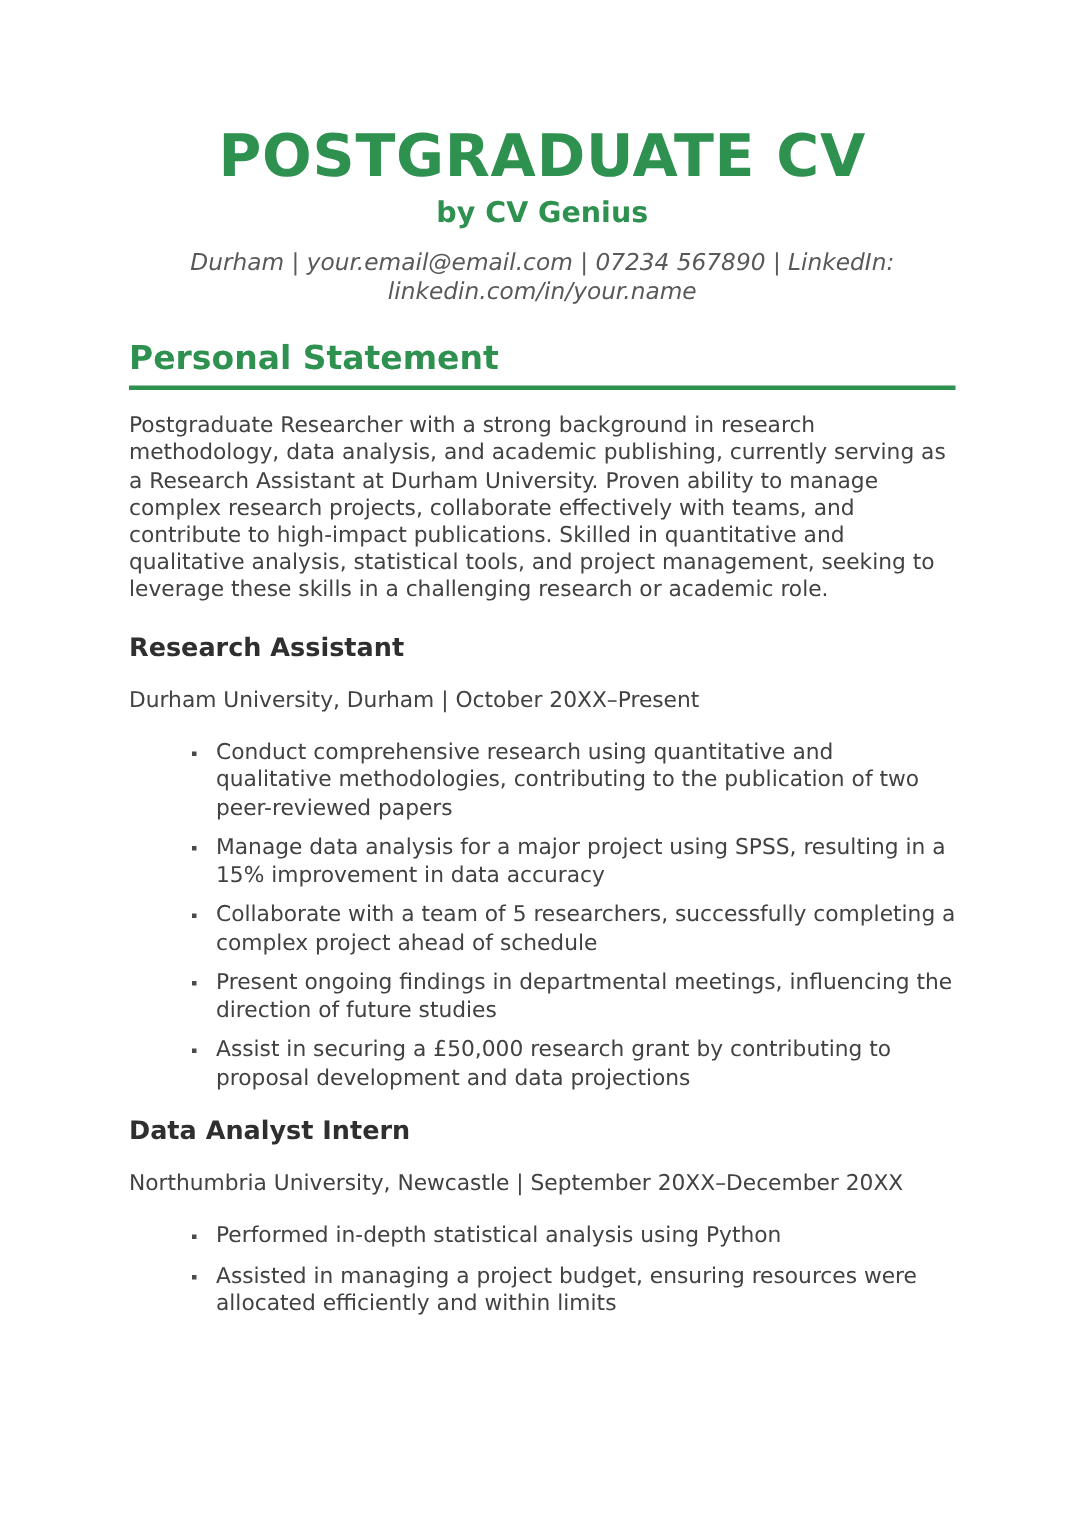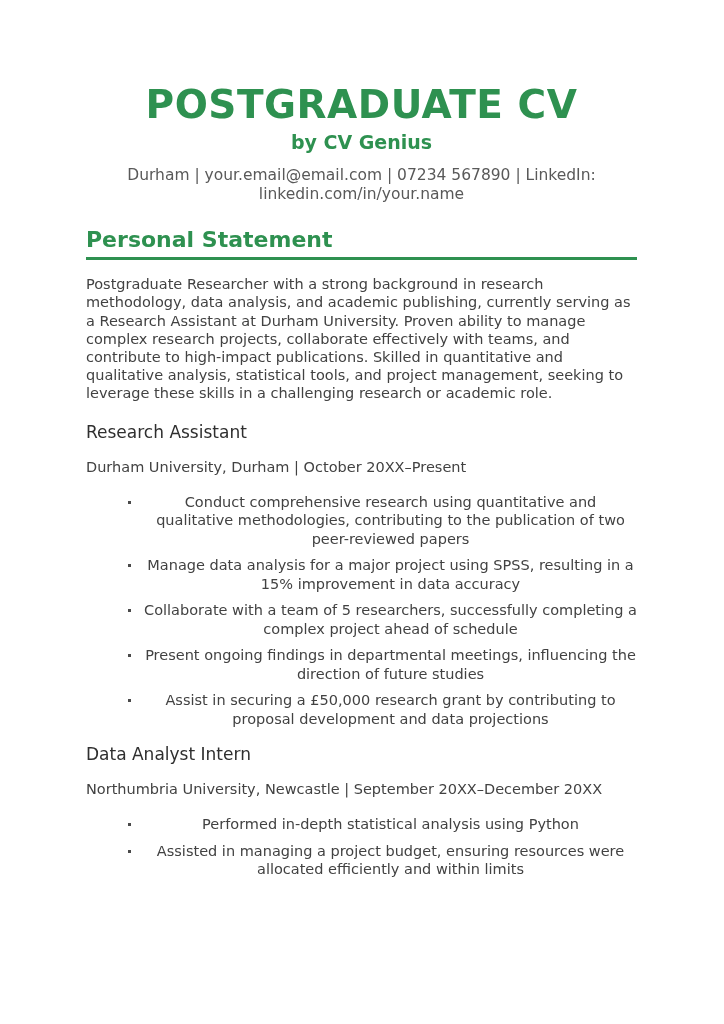--- a/index.html
+++ b/index.html
@@ -33,21 +33,21 @@
     font-weight: 700;
     color: var(--green, #2e9150);
   }
 
   .contact {
     margin-top: 13px;
     font-size: 15.5px;
     line-height: 19px;
     color: var(--muted, #595959);
   }
-  .contact span { display: block; }
+  .contact span { display: block; font-style: italic; }
 
   h2.section-heading {
     margin: 23px 0 0;
     padding-bottom: 5px;
     font-size: 22px;
     font-weight: 700;
     color: var(--green, #2e9150);
     border-bottom: 3px solid var(--green, #2e9150);
   }
   h2.section-heading.work { margin-top: 14px; }
@@ -55,37 +55,36 @@
   p.statement {
     margin: 15px 0 0;
     font-size: 14.5px;
     line-height: 18.2px;
     color: var(--body, #424242);
   }
 
   h3.job-title {
     margin: 19px 0 0;
     font-size: 17px;
-    font-weight: 400;
+    font-weight: 700;
     color: var(--dark, #2f2f2f);
   }
   h3.job-title.second { margin-top: 16px; }
 
   p.job-meta {
     margin: 16px 0 0;
     font-size: 14.5px;
     line-height: 18.2px;
     color: var(--body, #424242);
   }
 
   ul.bullets {
     margin: 17px 0 0;
     padding: 0 0 0 41px;
     list-style: none;
-    text-align: center;
   }
   ul.bullets li {
     position: relative;
     padding-left: 17px;
     margin: 0 0 8px;
     font-size: 14.5px;
     line-height: 18.5px;
     color: var(--body, #424242);
   }
   ul.bullets li::before {

